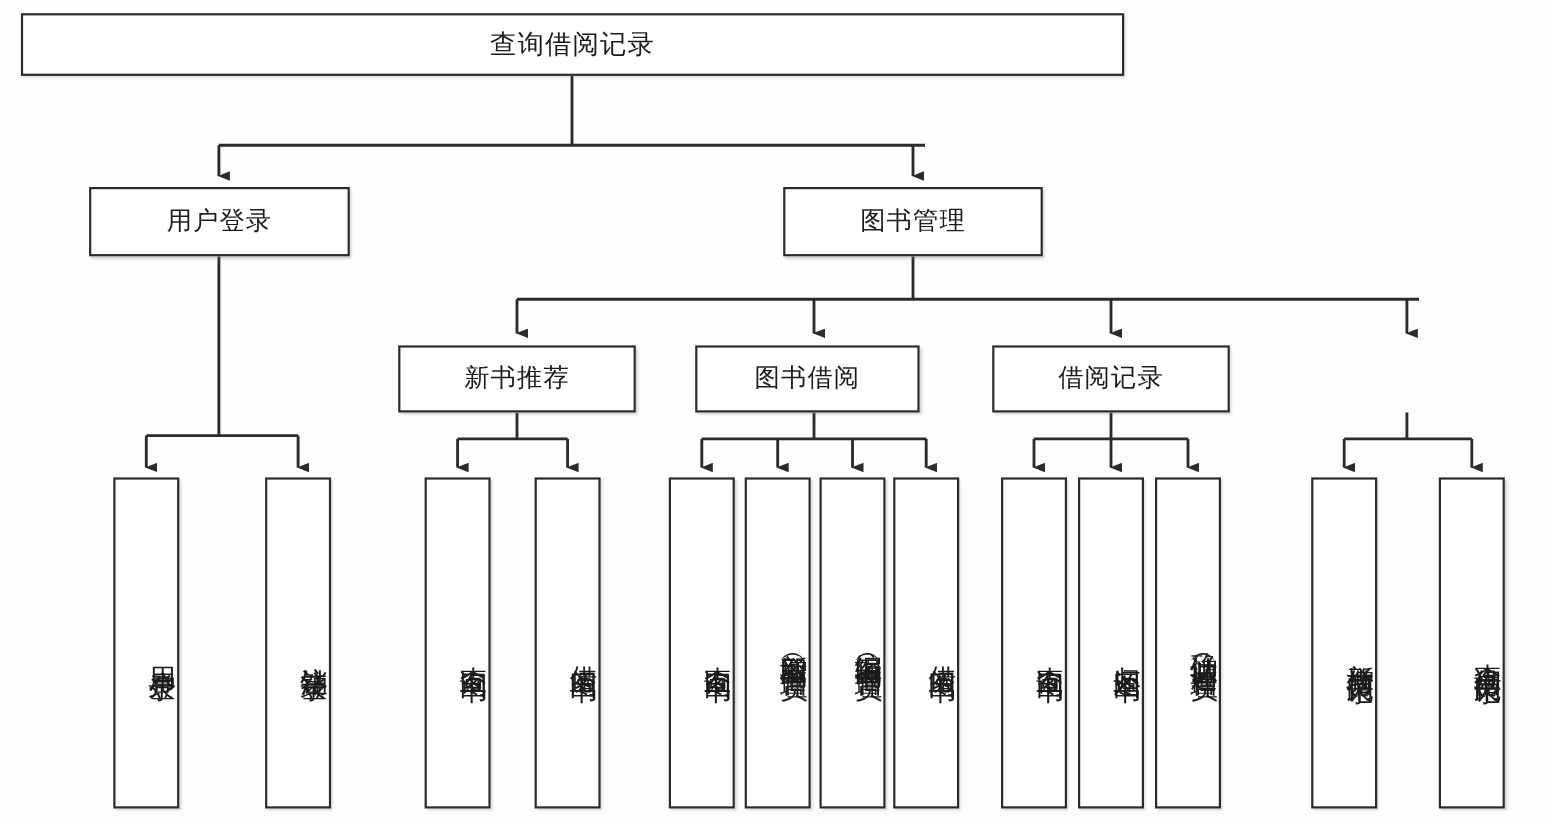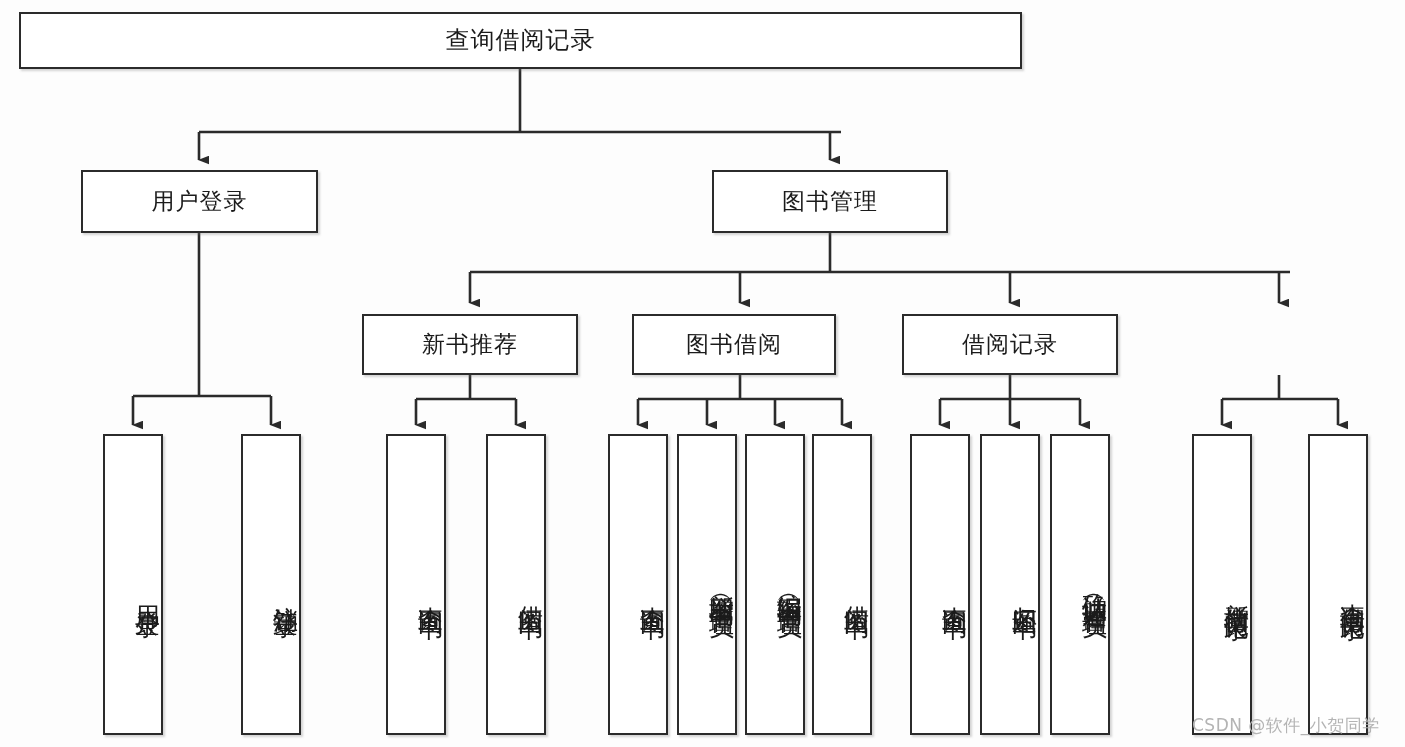--- a/index.html
+++ b/index.html
@@ -145,15 +145,14 @@
   <div class="node node-v tall-text" style="left:745px; top:434px; width:60px; height:301px;">编辑图书（管理员）</div>
   <div class="node node-v" style="left:812px; top:434px; width:60px; height:301px;">借阅图书</div>
 
   <div class="node node-v" style="left:910px; top:434px; width:60px; height:301px;">查询图书</div>
   <div class="node node-v" style="left:980px; top:434px; width:60px; height:301px;">归还图书</div>
   <div class="node node-v tall-text" style="left:1050px; top:434px; width:60px; height:301px;">确认归还（管理员）</div>
 
   <div class="node node-v" style="left:1192px; top:434px; width:60px; height:301px;">新增借阅记录</div>
   <div class="node node-v" style="left:1308px; top:434px; width:60px; height:301px;">查询借阅记录</div>
 
-  <div class="watermark" style="left:1192px; top:714px;">CSDN @软件_小贺同学</div>
 
 </div>
 
 </body></html>

